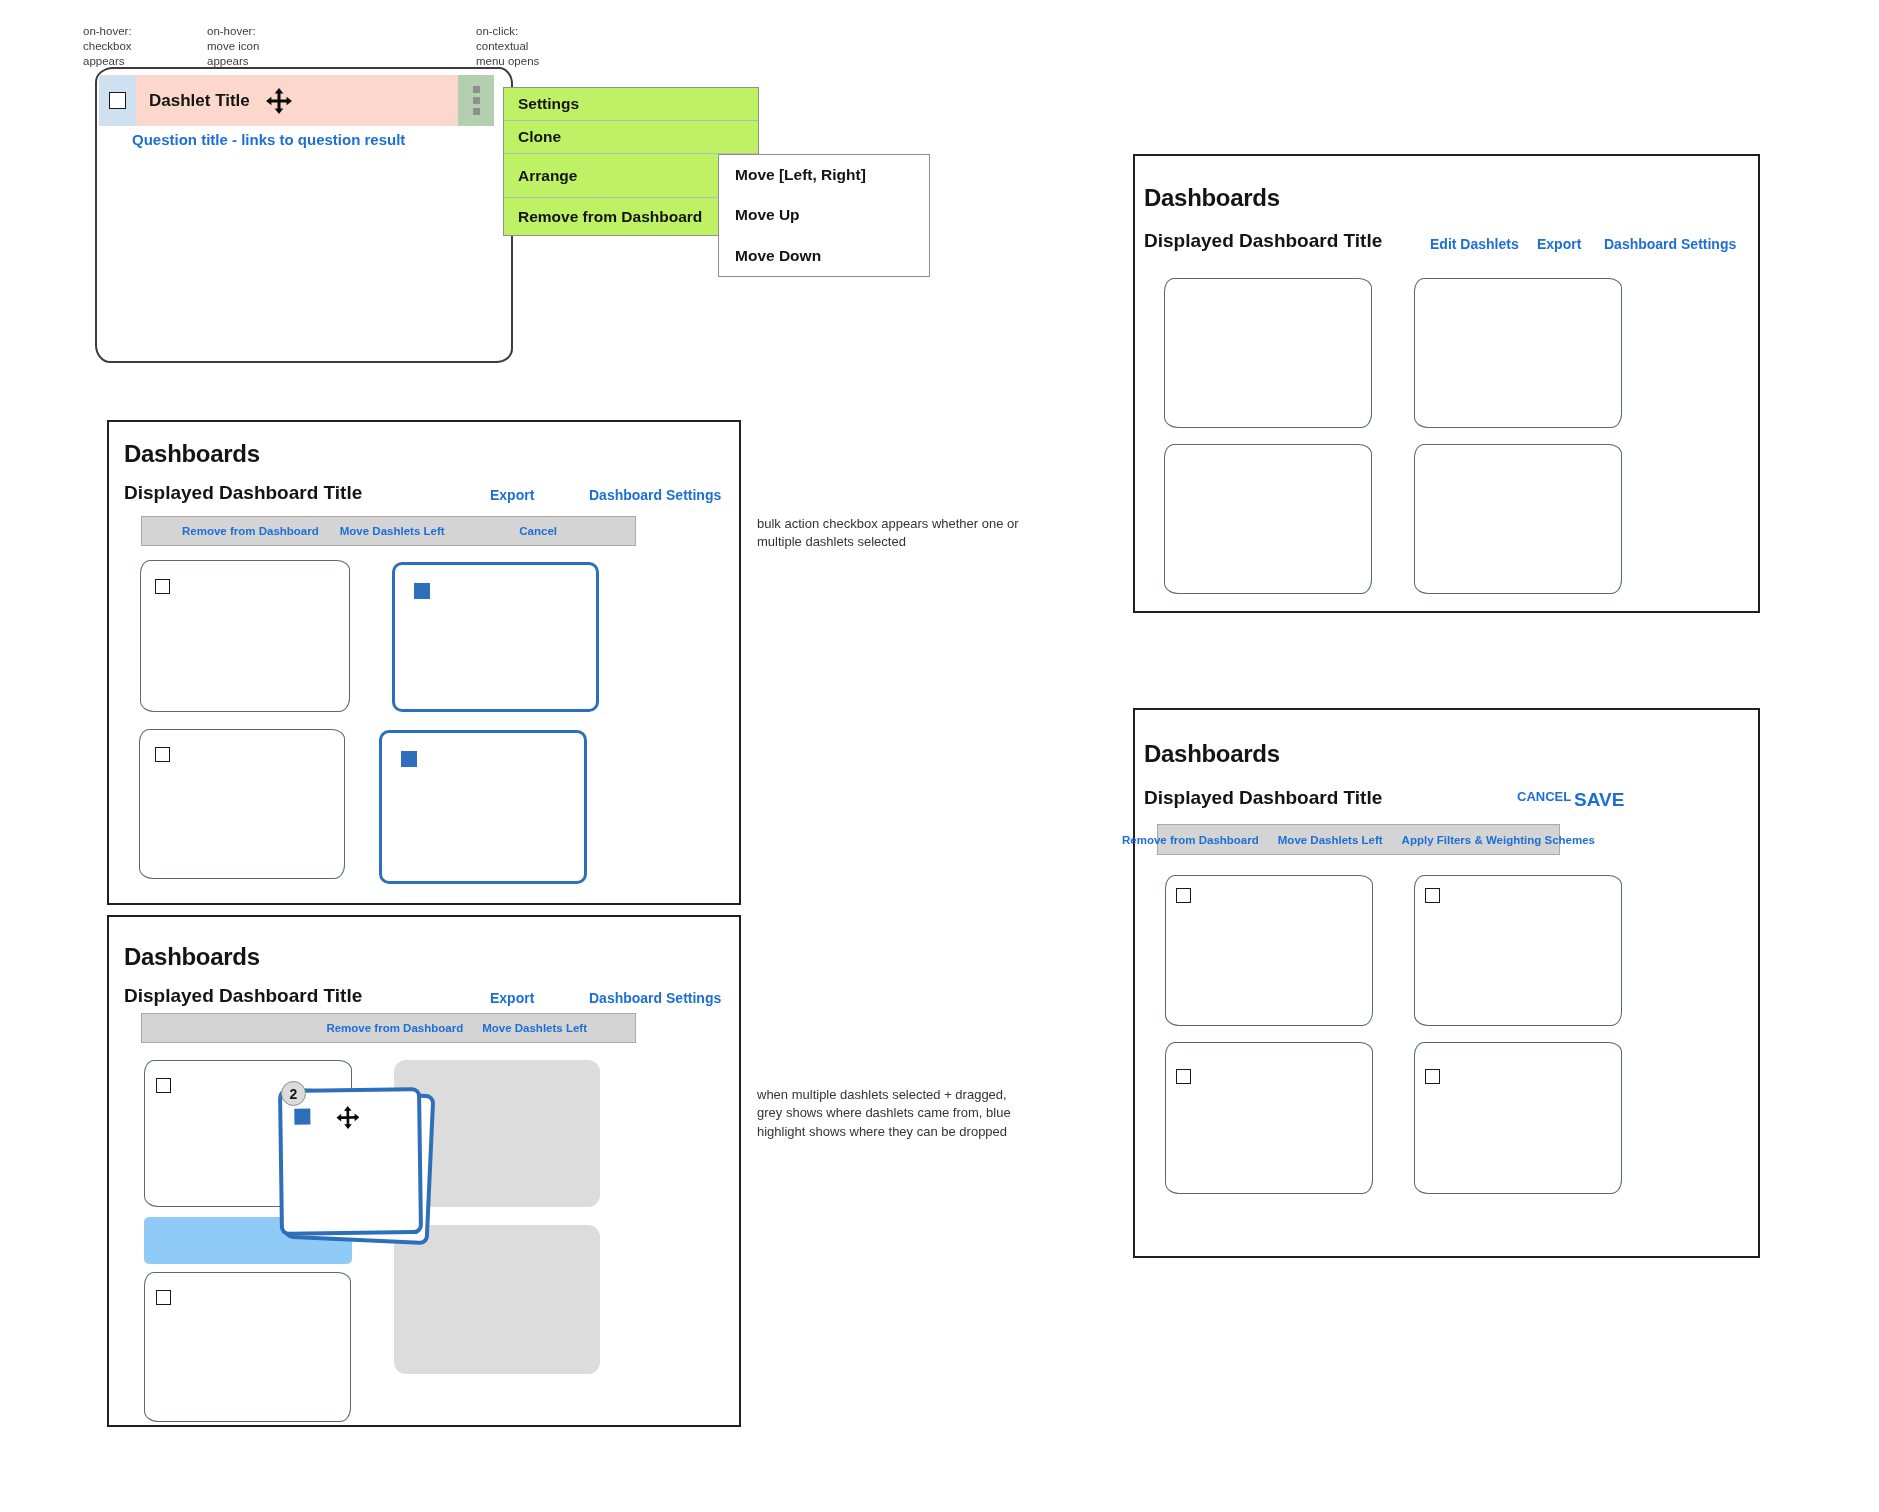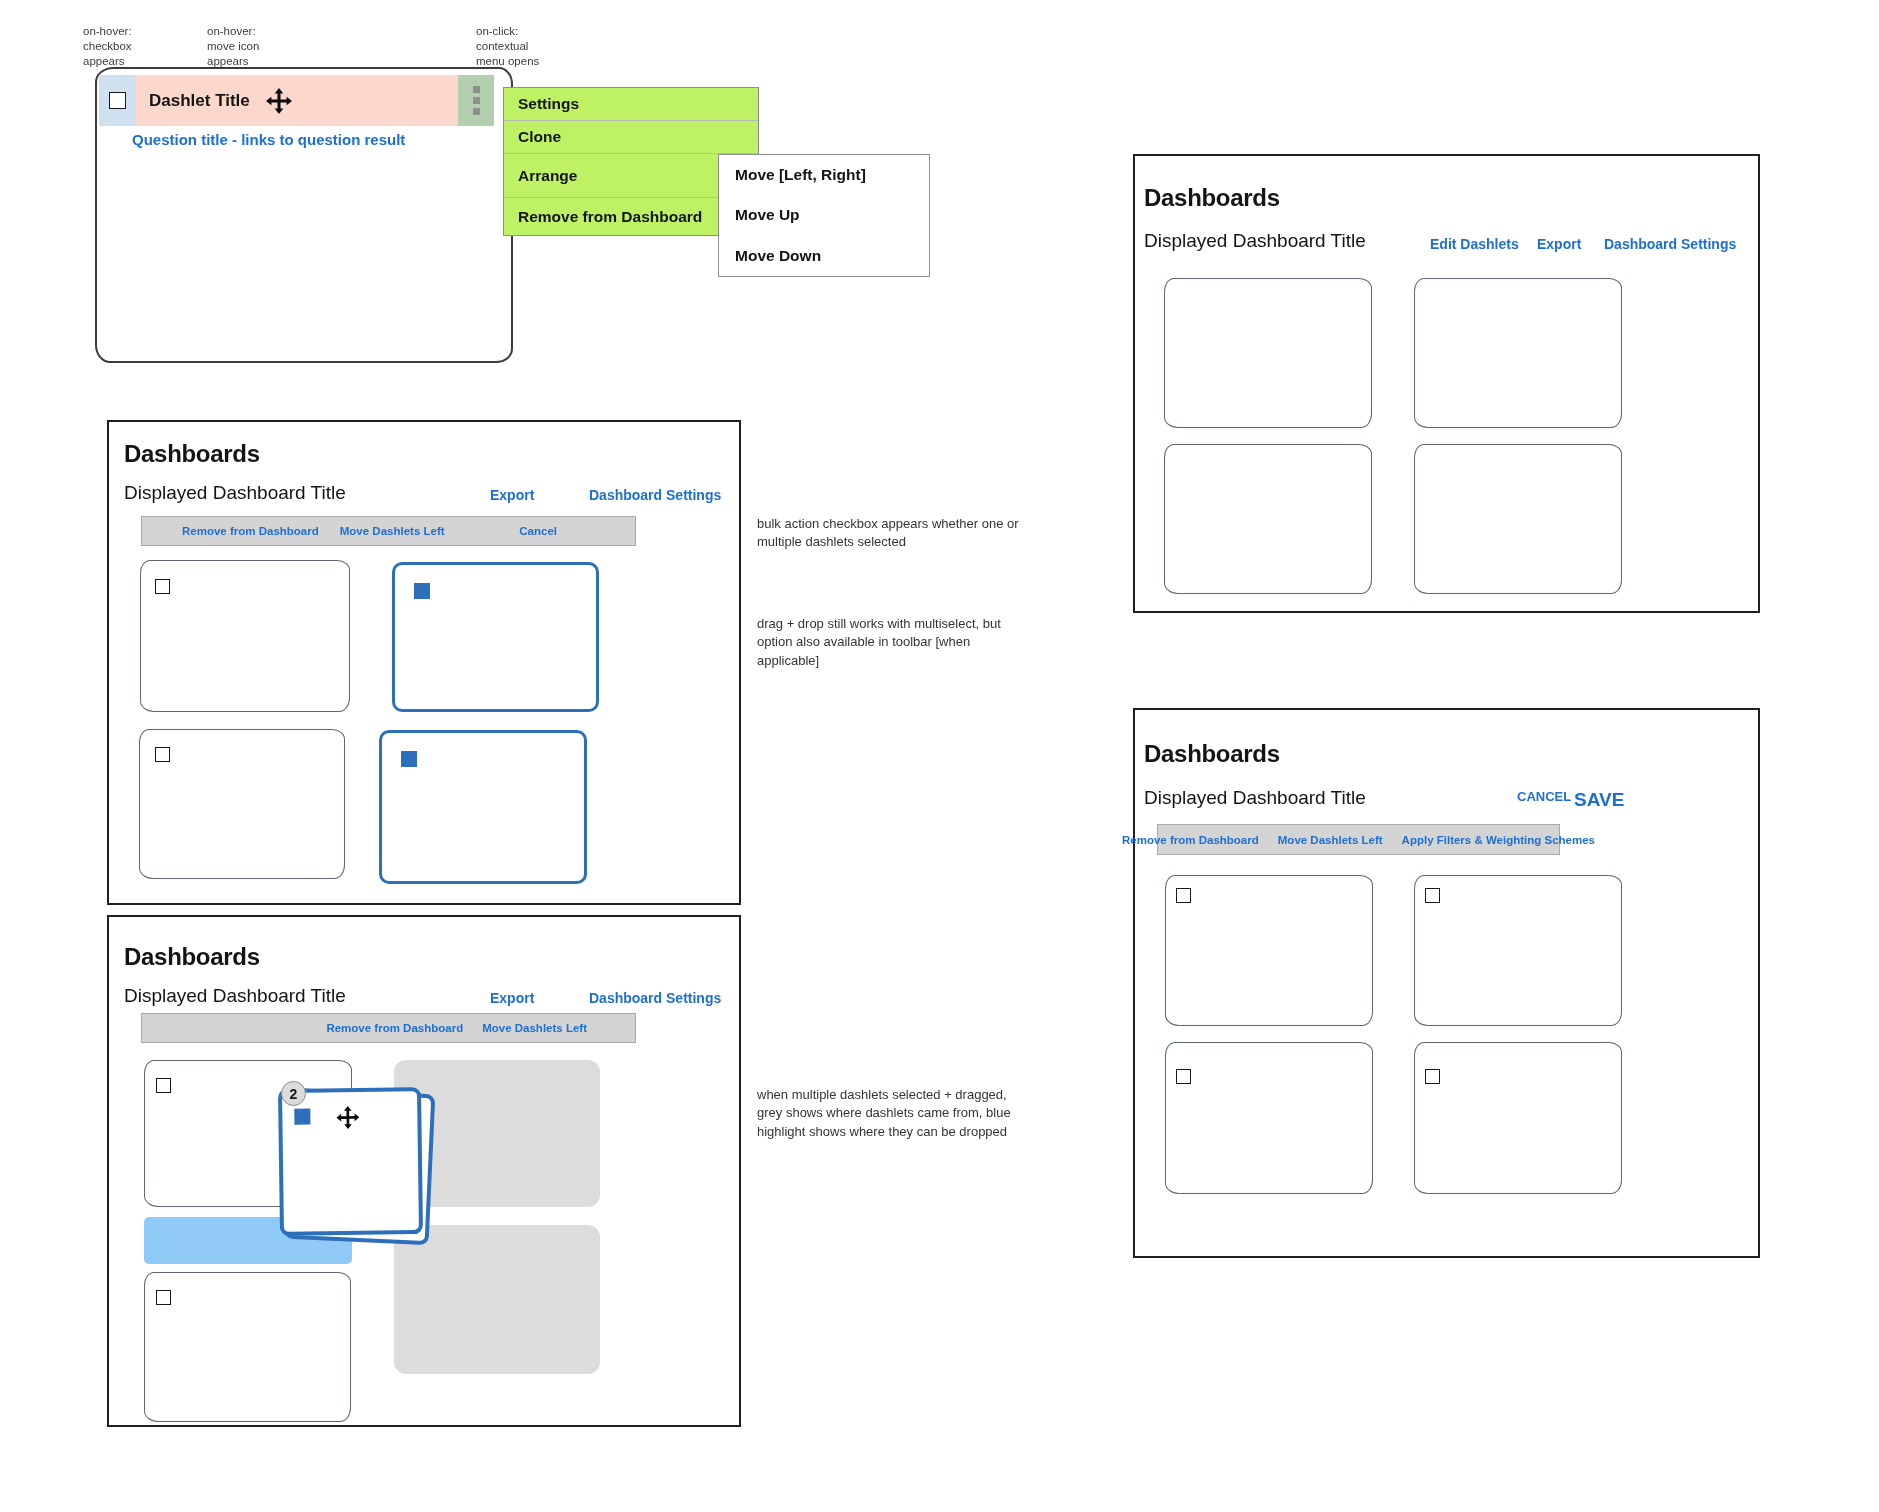--- a/index.html
+++ b/index.html
@@ -33,21 +33,21 @@
 .menu-item{display:flex;align-items:center;justify-content:space-between;padding:0 12px 0 14px;
   font-weight:bold;font-size:15.5px;border-bottom:1px solid #b9b9b9;cursor:pointer;white-space:nowrap}
 .h33{height:33px}.h44{height:44px}.h37{height:37px;border-bottom:none}
 .submenu{position:absolute;left:718px;top:154px;width:212px;height:123px;background:#fff;
   border:1.4px solid #8e8e8e;z-index:7;display:flex;flex-direction:column}
 .submenu .menu-item{border:none;height:41px;padding:0 0 0 16px}
 
 
 .panel{position:absolute;background:#fff;border:2px solid #1f1f1f}
 .p-title{position:absolute;font-weight:bold;font-size:24px;letter-spacing:-.3px;white-space:nowrap}
-.p-ddt{position:absolute;font-weight:normal;font-size:19px;white-space:nowrap}
+.p-ddt{position:absolute;font-weight:bold;font-size:19px;white-space:nowrap}
 .p-link{position:absolute;font-weight:bold;font-size:14px;color:var(--link);white-space:nowrap;cursor:pointer}
 .toolbar{position:absolute;height:30px;background:var(--tbgrey);border:1px solid #a9a9a9;
   display:flex;align-items:center}
 .tlink{font-weight:bold;font-size:11.5px;color:var(--link);white-space:nowrap;cursor:pointer}
 .card{position:absolute;background:#fff;border:1.6px solid #5d6672;
   border-radius:10px 13px 11px 14px/13px 10px 14px 11px}
 .card.selected{border:3.5px solid var(--sel);border-radius:10px}
 .ghost{position:absolute;background:var(--ghost);border-radius:12px}
 .cb{position:absolute;width:15px;height:15px;background:#fff;border:1.8px solid #191919}
 .cb.checked{background:var(--sel);border:none;width:16px;height:16px}
@@ -148,23 +148,20 @@
     <div class="card" style="left:30px;top:307px;width:206px;height:150px">
       <div class="cb" style="left:15px;top:17px"></div>
     </div>
     <div class="card selected" style="left:270px;top:308px;width:208px;height:154px">
       <div class="cb checked" style="left:19px;top:18px"></div>
     </div>
   </div>
 
   <div class="ann mid" style="left:757px;top:515px">bulk action checkbox appears whether one or
 multiple dashlets selected</div>
-  <div class="ann mid" style="left:757px;top:615px">drag + drop still works with multiselect, but
-option also available in toolbar [when
-applicable]</div>
 
   <div class="panel" style="left:107px;top:915px;width:634px;height:512px">
     <div class="p-title" style="left:15px;top:26px">Dashboards</div>
     <div class="p-ddt" style="left:15px;top:68px">Displayed Dashboard Title</div>
     <a class="p-link" style="left:381px;top:73px">Export</a>
     <a class="p-link" style="left:480px;top:73px">Dashboard Settings</a>
     <div class="toolbar" style="left:32px;top:96px;width:495px;justify-content:flex-end;gap:19px;padding-right:48px">
       <a class="tlink">Remove from Dashboard</a>
       <a class="tlink">Move Dashlets Left</a>
     </div>

